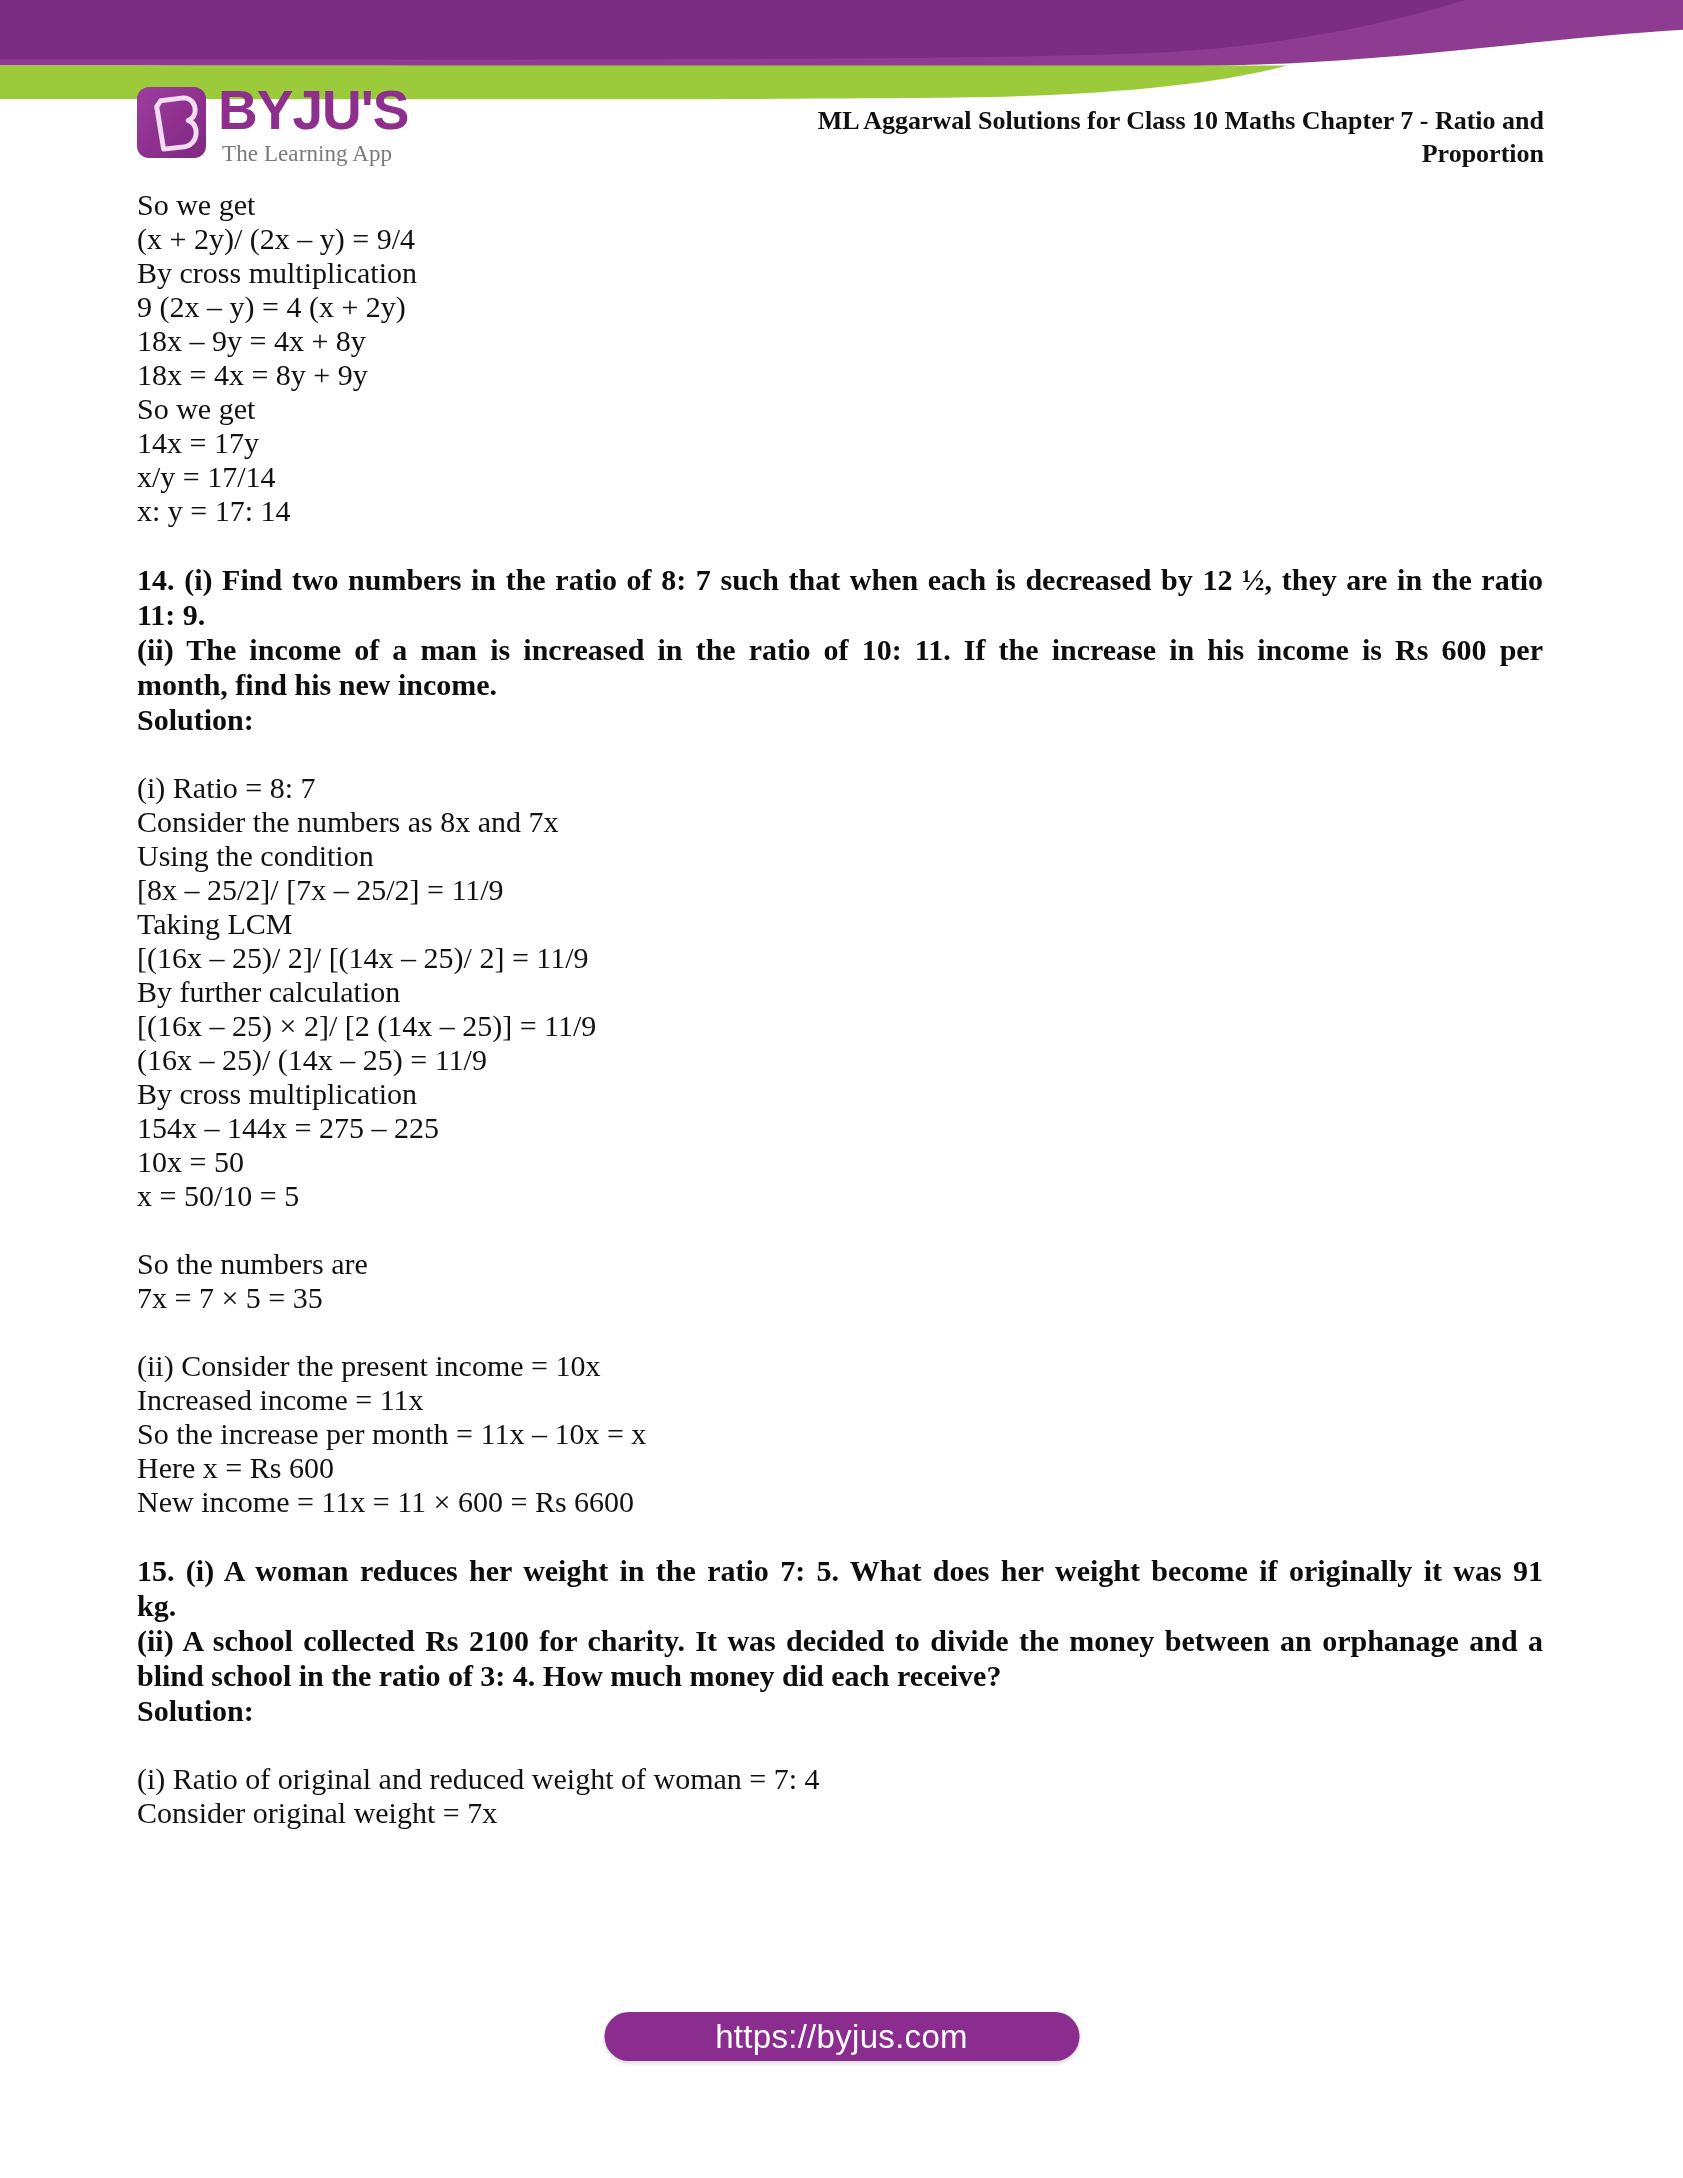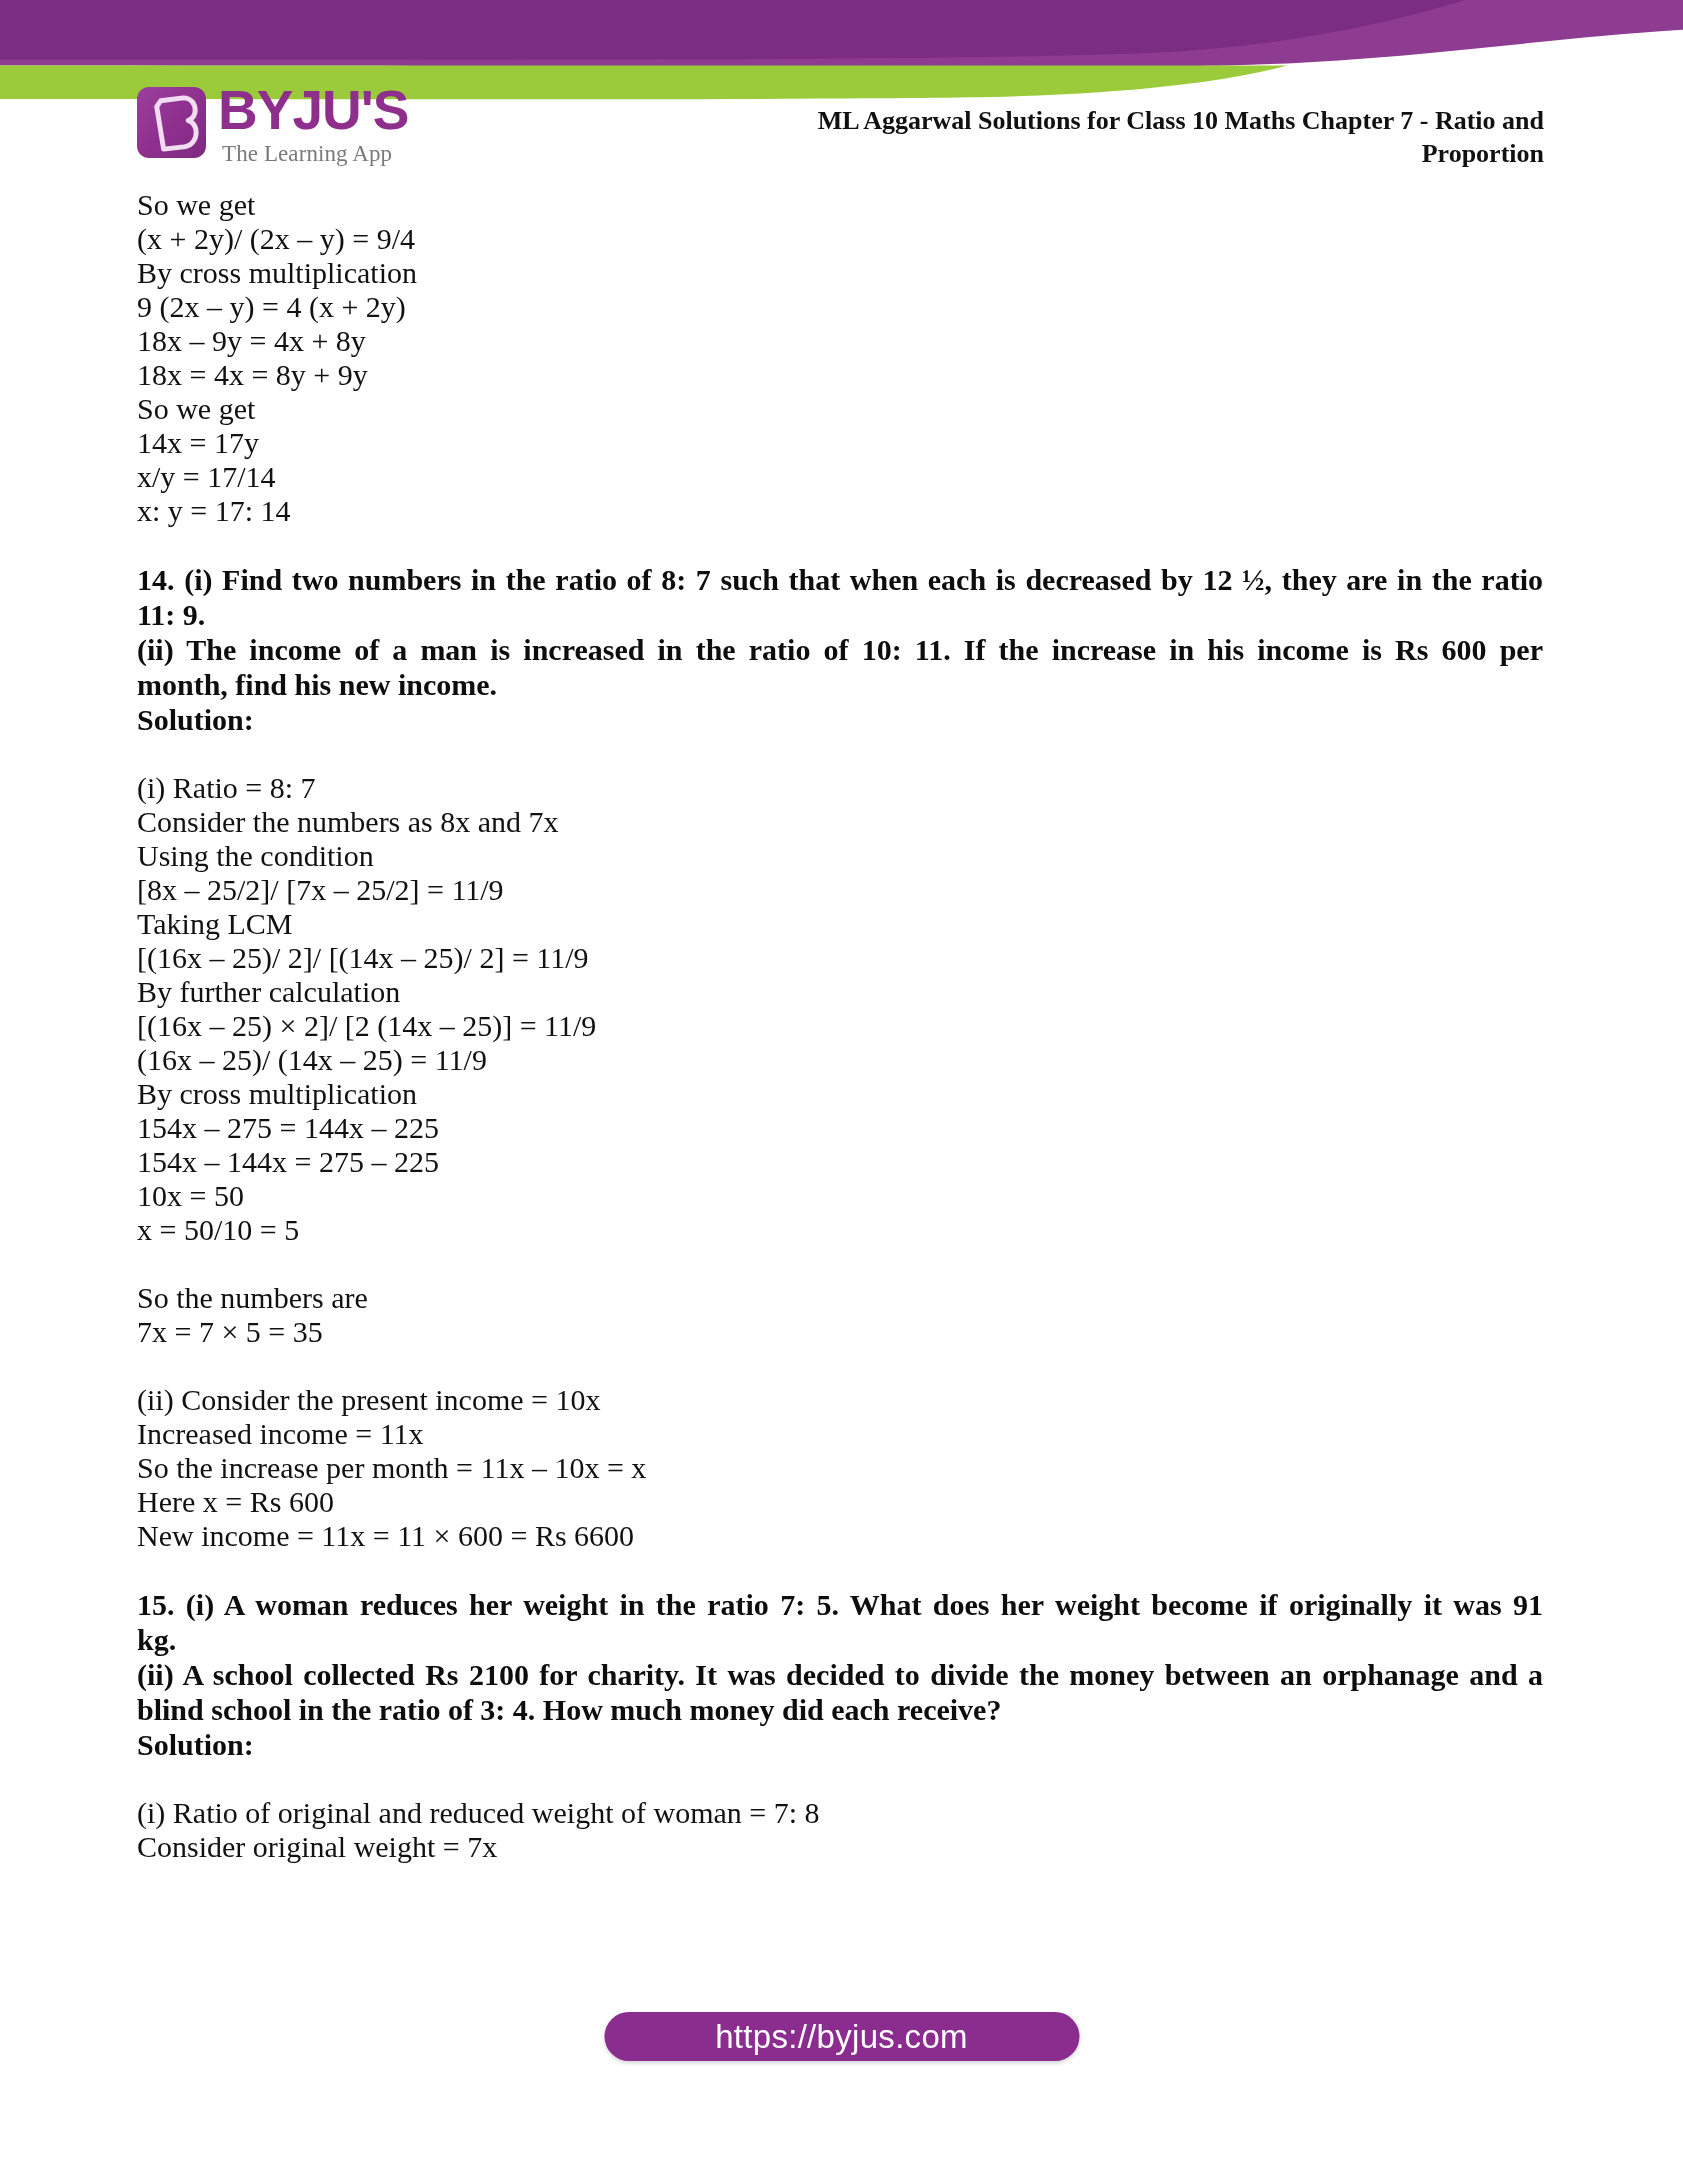--- a/index.html
+++ b/index.html
@@ -199,21 +199,20 @@
     <div class="line para">(i) Ratio = 8: 7</div>
     <div class="line para">Consider the numbers as 8x and 7x</div>
     <div class="line para">Using the condition</div>
     <div class="line para">[8x – 25/2]/ [7x – 25/2] = 11/9</div>
     <div class="line para">Taking LCM</div>
     <div class="line para">[(16x – 25)/ 2]/ [(14x – 25)/ 2] = 11/9</div>
     <div class="line para">By further calculation</div>
     <div class="line para">[(16x – 25) × 2]/ [2 (14x – 25)] = 11/9</div>
     <div class="line para">(16x – 25)/ (14x – 25) = 11/9</div>
     <div class="line para">By cross multiplication</div>
-    <div class="line para">154x – 275 = 144x – 225</div>
     <div class="line para">154x – 144x = 275 – 225</div>
     <div class="line para">10x = 50</div>
     <div class="line para">x = 50/10 = 5</div>
   </div>
 
   <div class="spacer"></div>
 
   <div>
     <div class="line para">So the numbers are</div>
     <div class="line para">7x = 7 × 5 = 35</div>
@@ -235,21 +234,21 @@
     <span class="q-line q-just">15. (i) A woman reduces her weight in the ratio 7: 5. What does her weight become if originally it was 91</span>
     <span class="q-line q-last">kg.</span>
     <span class="q-line q-just">(ii) A school collected Rs 2100 for charity. It was decided to divide the money between an orphanage and a</span>
     <span class="q-line q-last">blind school in the ratio of 3: 4. How much money did each receive?</span>
     <span class="q-line q-last solution-label">Solution:</span>
   </div>
 
   <div class="spacer"></div>
 
   <div>
-    <div class="line para">(i) Ratio of original and reduced weight of woman = 7: 8</div>
+    <div class="line para">(i) Ratio of original and reduced weight of woman = 7: 4</div>
     <div class="line para">Consider original weight = 7x</div>
   </div>
 
 </div>
 
 <div class="footer-pill">
   <span class="footer-pill-text">https://byjus.com</span>
 </div>
 
 

